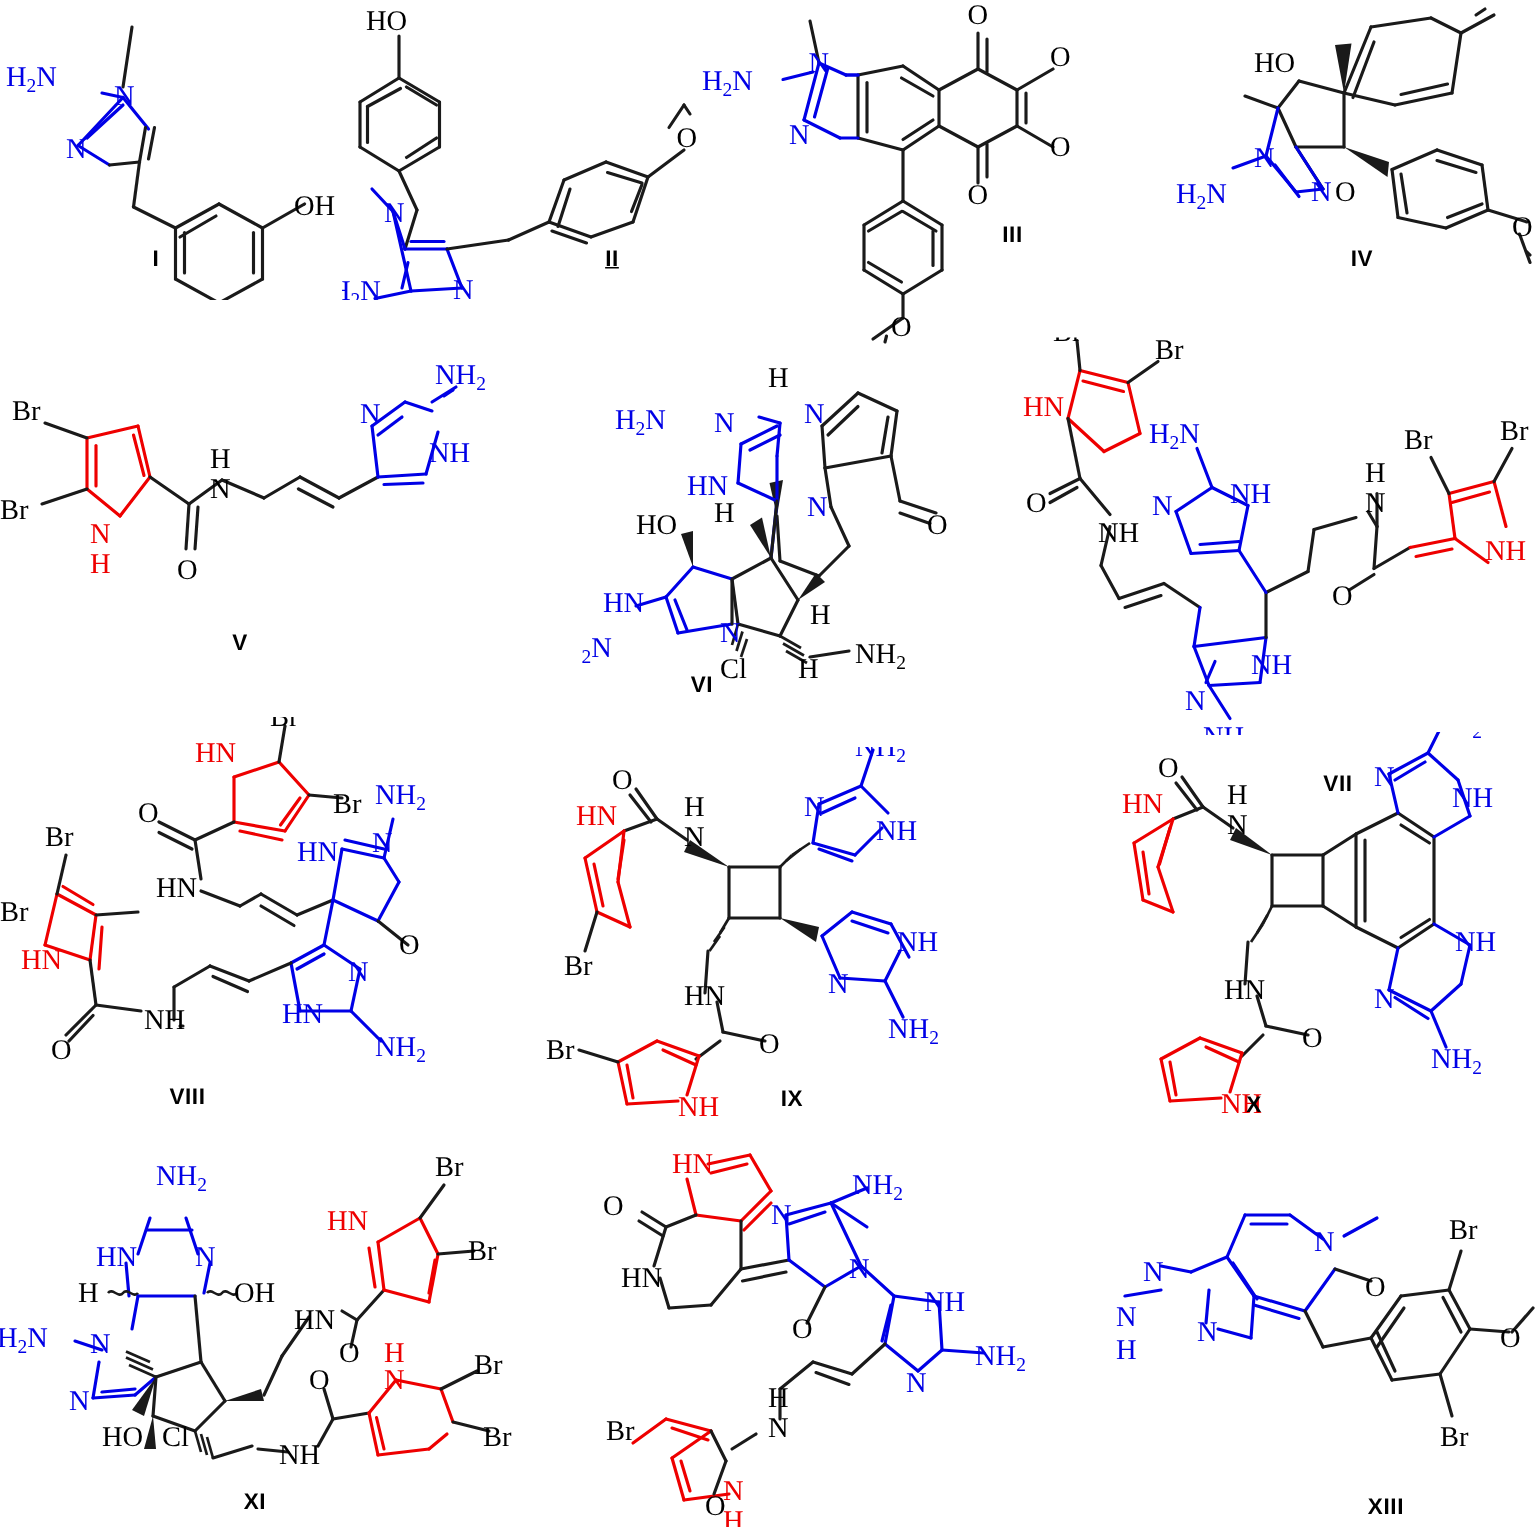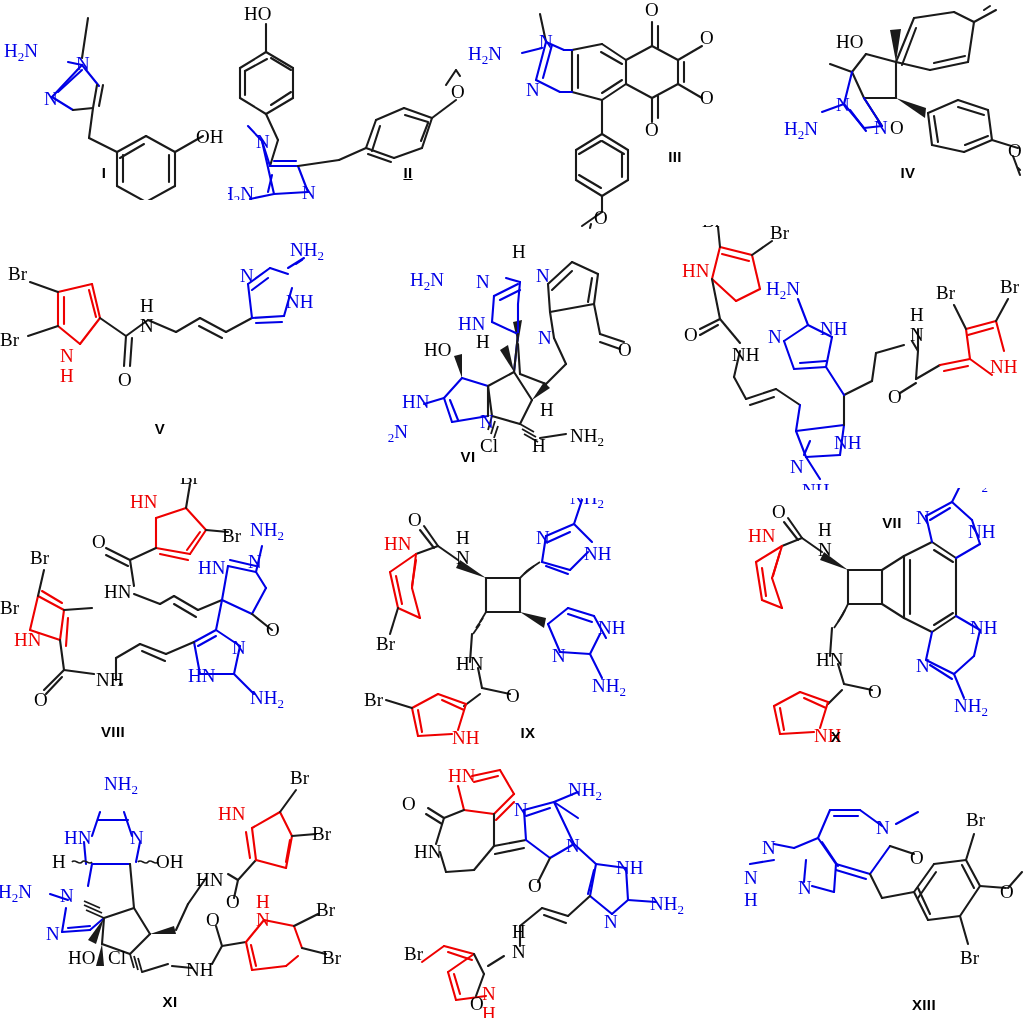--- a/index.html
+++ b/index.html
@@ -535,21 +535,21 @@
   <text class="atom bk" x="30" y="86">Br</text>
   <text class="atom bk" x="0" y="136">Br</text>
   <text class="atom bk" x="34" y="228">O</text>
   <text class="atom bk" x="96" y="208">NH</text>
   <text class="atom rd" x="130" y="30">HN</text>
   <text class="atom bk" x="180" y="6">Br</text>
   <text class="atom bk" x="222" y="64">Br</text>
   <text class="atom bk" x="92" y="70">O</text>
   <text class="atom bk" x="104" y="120">HN</text>
 </svg>
-<div class="lbl" style="left:88px;top:245px;width:50px;">VIII</div>
+<div class="lbl" style="left:100px;top:245px;width:50px;">VIII</div>
 </div>
 
 <div class="cell" style="left:348px;top:498px;width:324px;height:250px;">
 <svg class="struct" width="324" height="250" viewBox="0 0 324 250">
   <g class="bondK">
     <path d="M138,80 L138,114"></path>
     <path d="M138,114 L172,114"></path>
     <path d="M172,114 L172,80"></path>
     <path d="M172,80 L138,80"></path>
   </g>

